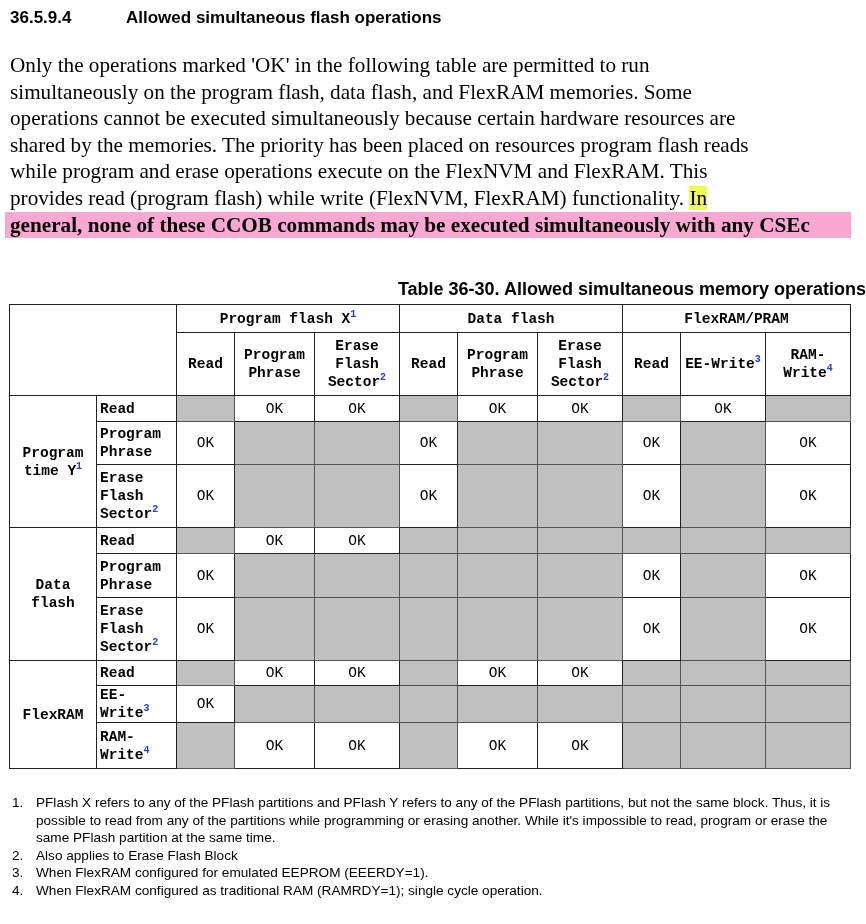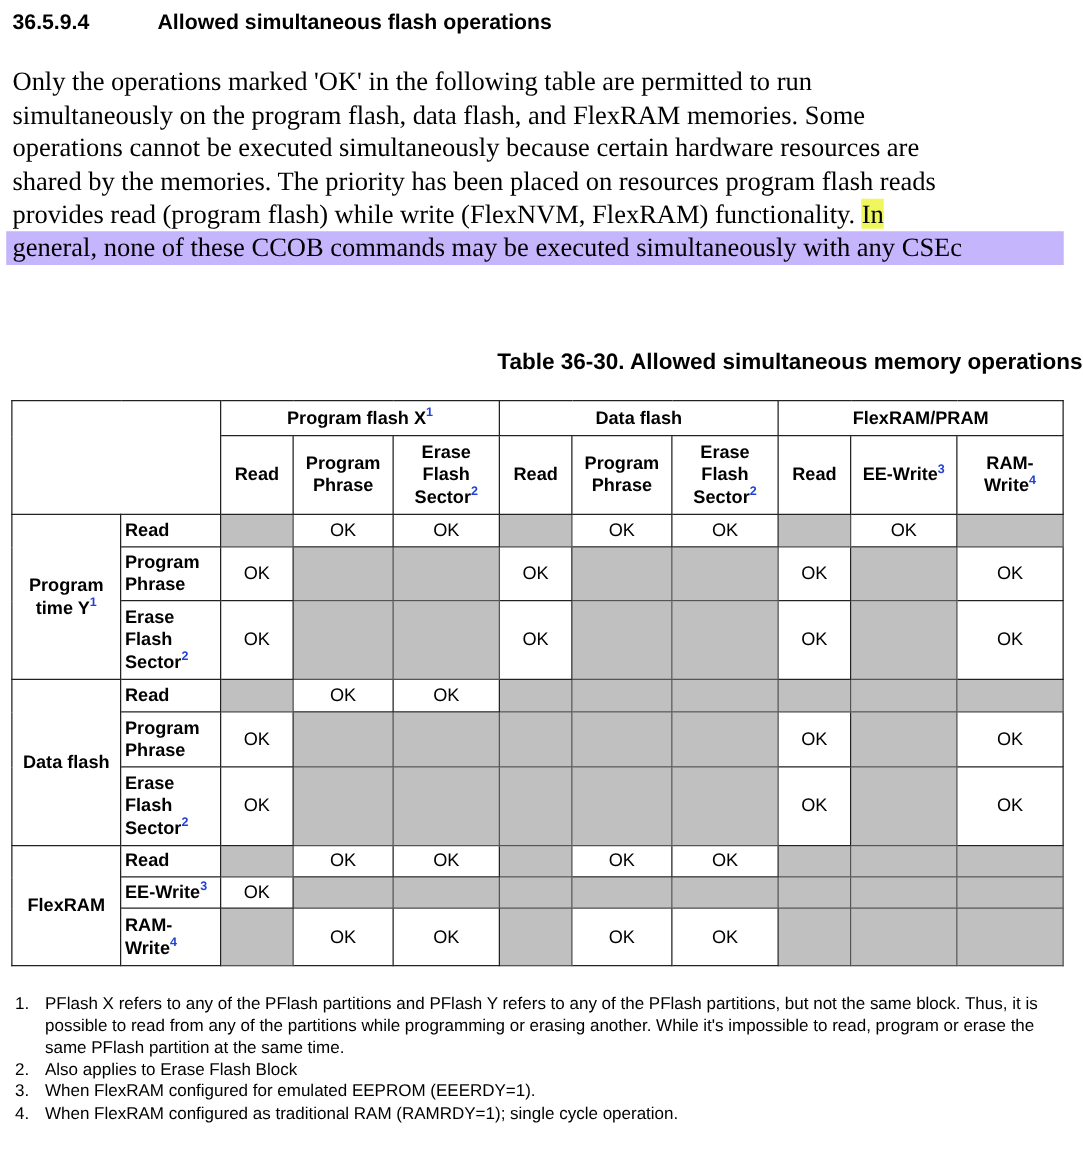--- a/index.html
+++ b/index.html
@@ -9,29 +9,29 @@
     font-family:"Liberation Sans", sans-serif; font-weight:bold; font-size:17px; letter-spacing:0;
     white-space:nowrap;
   }
   .heading .num { display:inline-block; width:116px; }
   .para {
     position:absolute; left:10px; top:52px; width:850px;
     font-family:"Liberation Serif", serif; font-size:21.2px; line-height:26.6px;
   }
   .para .line { display:block; white-space:nowrap; height:26.6px; }
   .hl { background:#eff75d; }
-  .hl-line { background:#c4b5fd; margin-left:-5px; padding-left:5px; width:841px; }
+  .hl-line { background:#f9a8d4; margin-left:-5px; padding-left:5px; width:841px;font-weight:bold; }
   .caption {
     position:absolute; left:0; width:866px; top:279px; text-align:right;
     font-family:"Liberation Sans", sans-serif; font-weight:bold; font-size:18px;
   }
   table.ops {
-    position:absolute; left:9px; top:320px;
+    position:absolute; left:9px; top:304px;
     border-collapse:collapse; table-layout:fixed;
-    font-family:Liberation Sans, sans-serif; font-size:14.5px;
+    font-family:Liberation Mono, monospace; font-size:14.5px;
   }
   table.ops td, table.ops th {
     border:1.5px solid #222; padding:0 3px; text-align:center; vertical-align:middle;
     line-height:18px;
   }
   table.ops th { font-weight:bold; }
   table.ops .rowgroup { font-weight:bold; }
   table.ops .rowop { font-weight:bold; text-align:left; padding-left:3px; }
   table.ops td.na { background:#c0c0c0; border-color:#555; }
   table.ops td.ok { background:#ffffff;margin-top:32px; }
@@ -49,20 +49,21 @@
 
 <div class="heading">
   <span class="num">36.5.9.4</span><span>Allowed simultaneous flash operations</span>
 </div>
 
 <div class="para">
   <span class="line">Only the operations marked 'OK' in the following table are permitted to run</span>
   <span class="line">simultaneously on the program flash, data flash, and FlexRAM memories. Some</span>
   <span class="line">operations cannot be executed simultaneously because certain hardware resources are</span>
   <span class="line">shared by the memories. The priority has been placed on resources program flash reads</span>
+  <span class="line">while program and erase operations execute on the FlexNVM and FlexRAM. This</span>
   <span class="line"><span>provides read (program flash) while write (FlexNVM, FlexRAM) functionality. </span><span class="hl">In </span></span>
   <span class="line hl-line">general, none of these CCOB commands may be executed simultaneously with any CSEc</span>
 </div>
 
 <div class="caption">Table 36-30.  Allowed simultaneous memory operations</div>
 
 <table class="ops">
   <colgroup>
     <col style="width:87px">
       <col style="width:80px">

